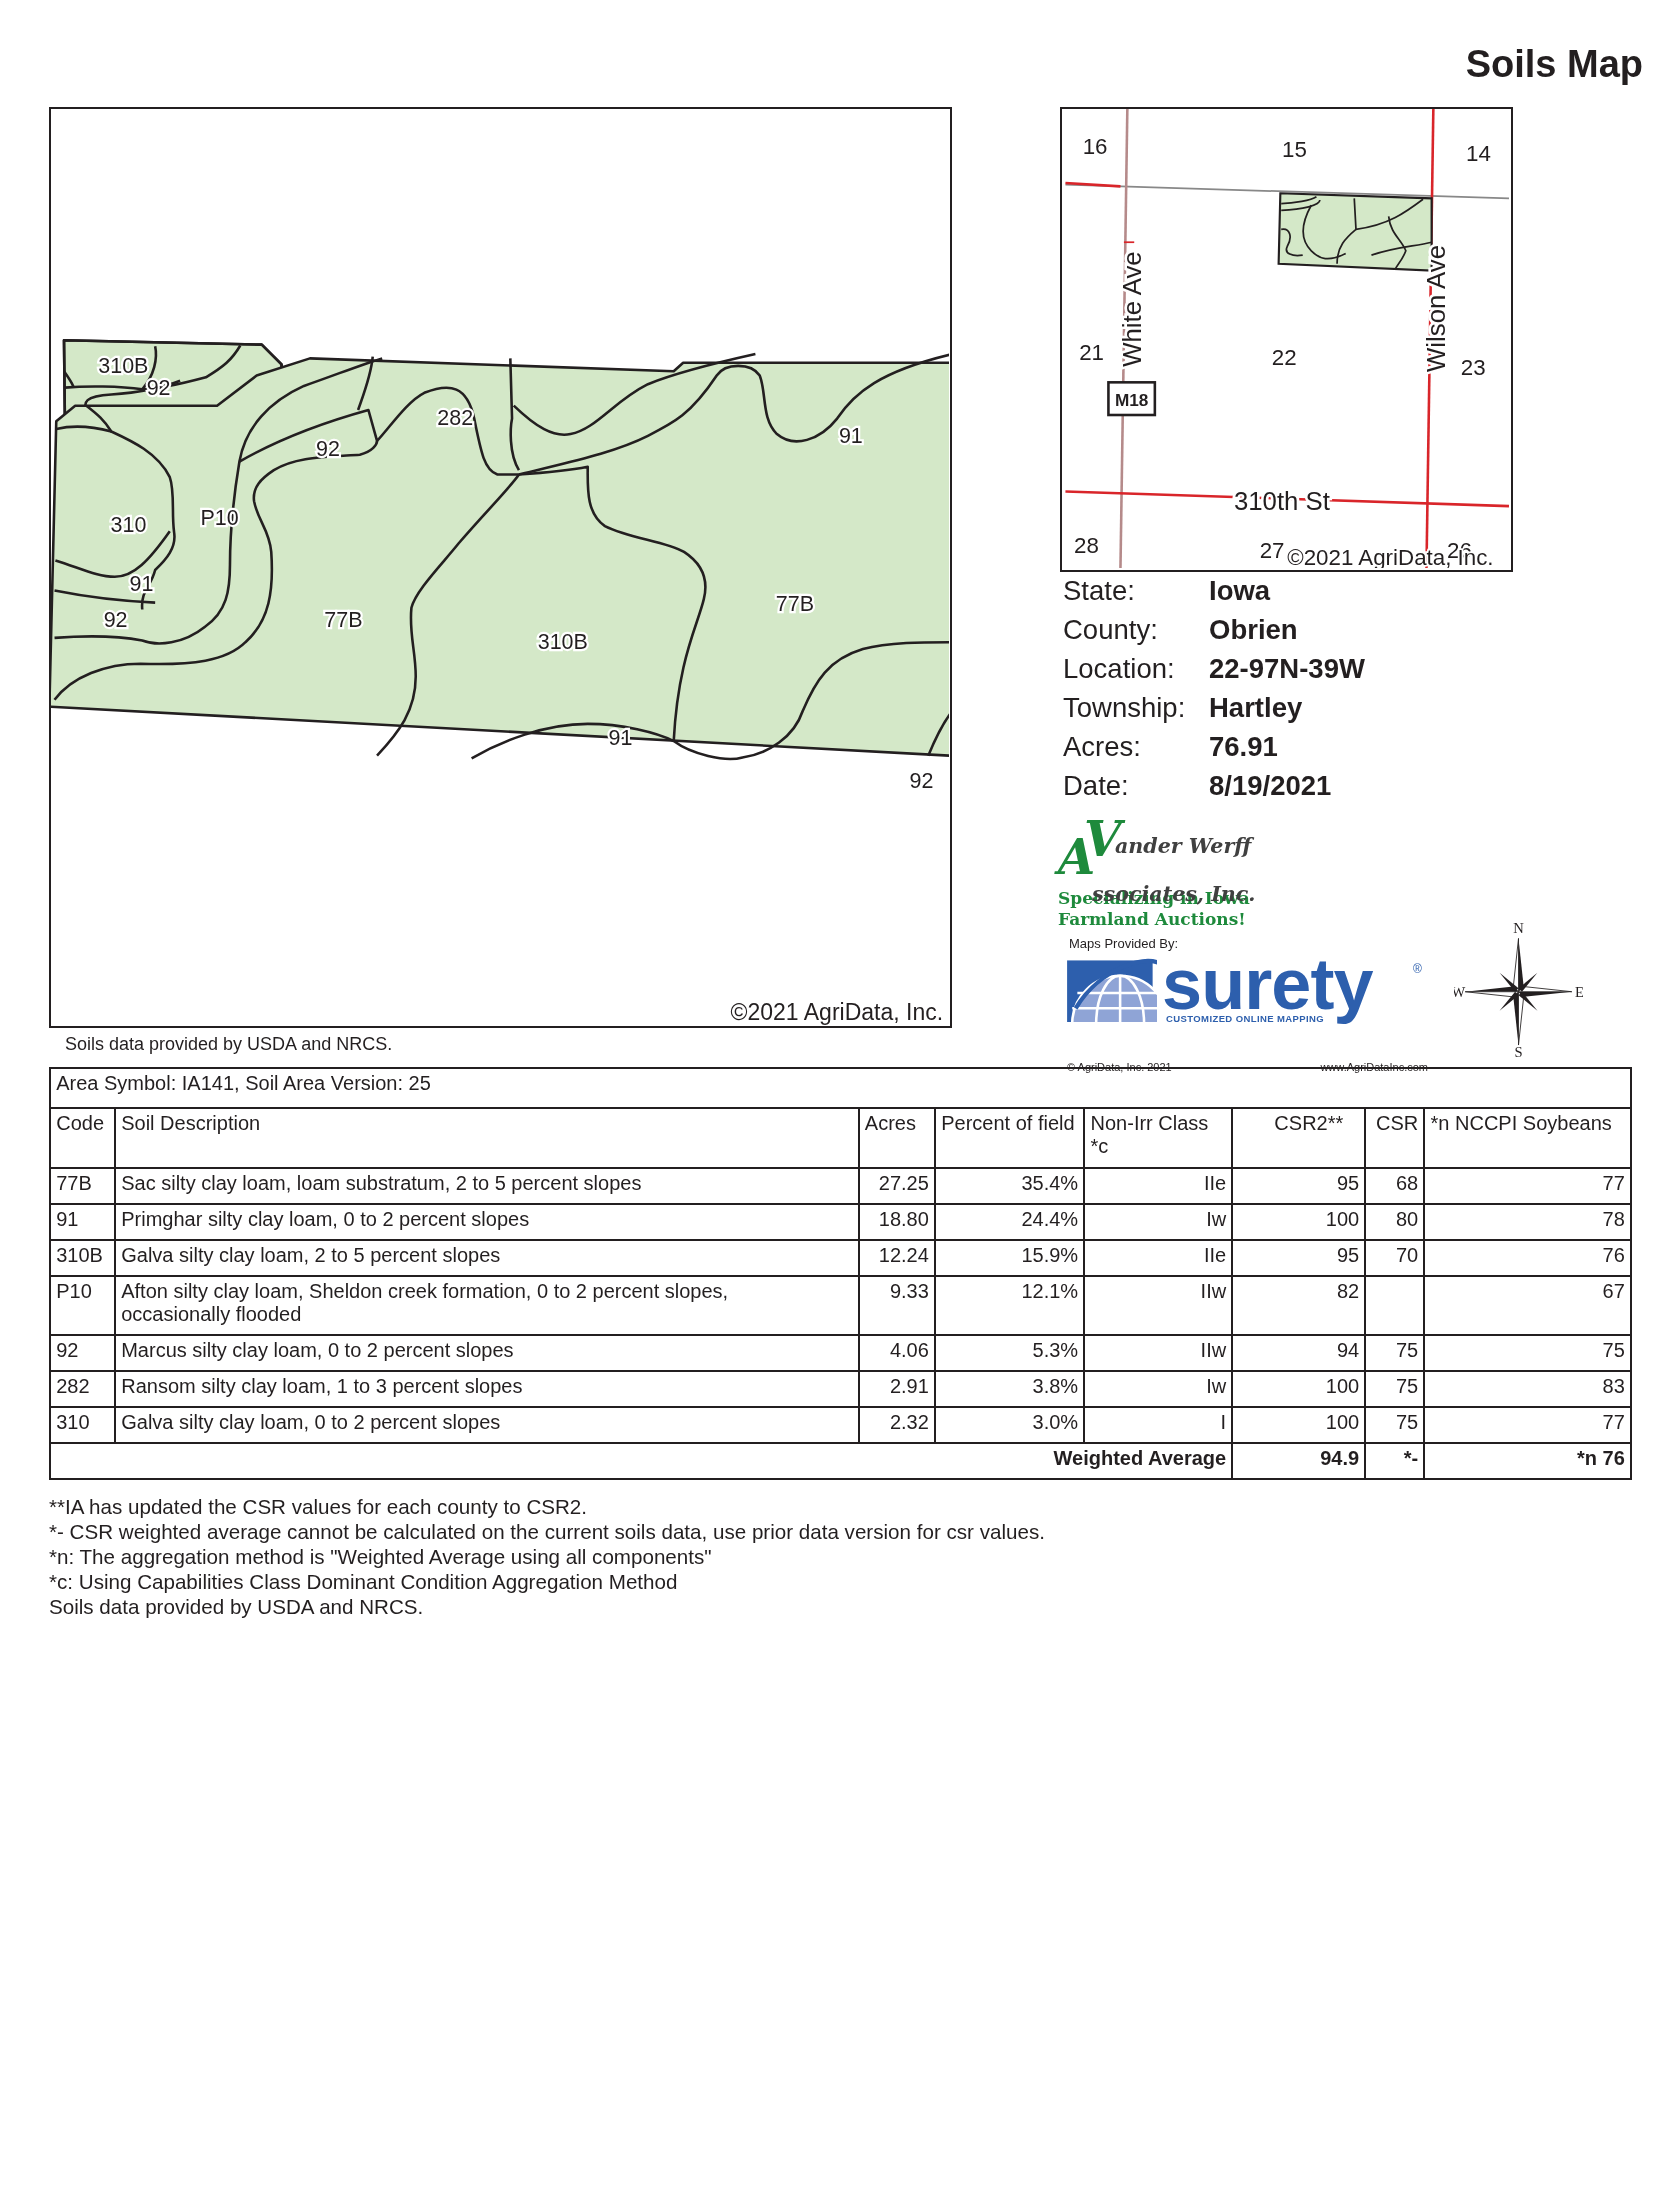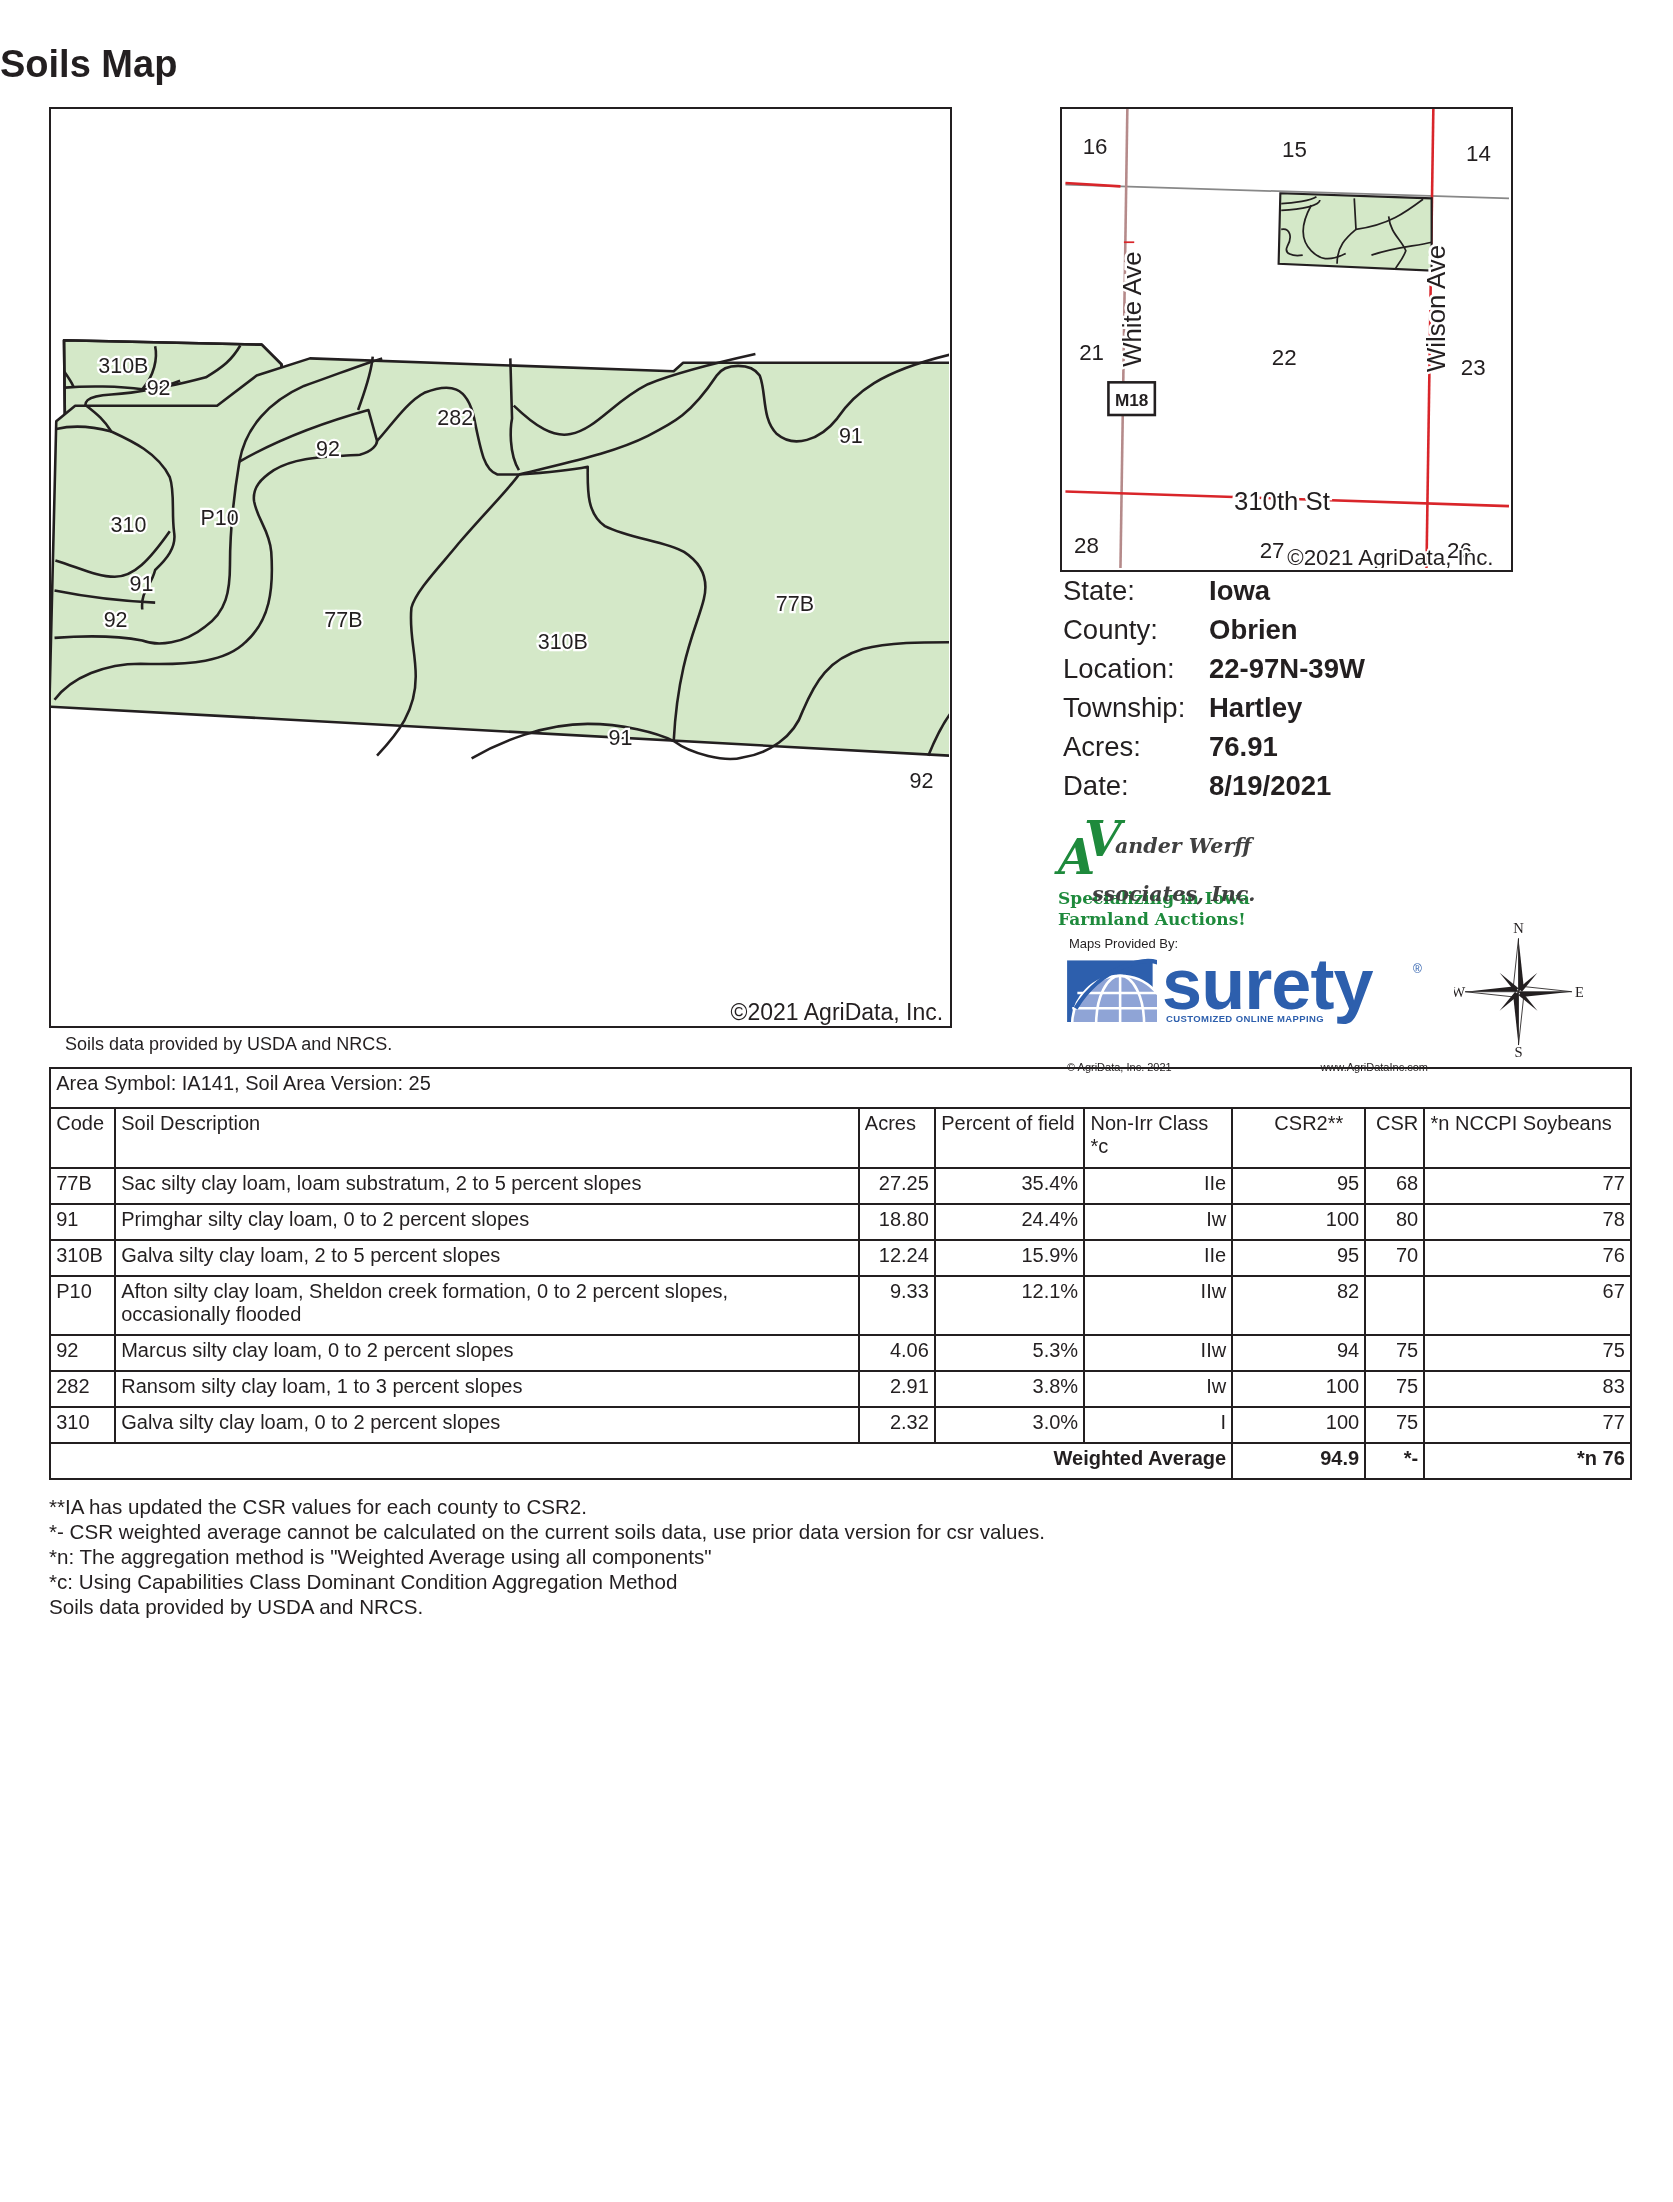--- a/index.html
+++ b/index.html
@@ -1,17 +1,17 @@
 <!DOCTYPE html>
 <html style="font-size:13.8px"><head>
 <meta charset="utf-8">
 <style>
   html, body { margin:0; padding:0; background:#fff; }
   body { width:1673px; height:2203px; position:relative; font-family:"Liberation Sans", sans-serif; color:#231f20; overflow:hidden; }
-  .title { position:absolute; left:0; width:1635px; top:43px; text-align:left; font-size:38px; font-weight:bold; }
+  .title { position:absolute; left:8px; width:1635px; top:43px; text-align:right; font-size:38px; font-weight:bold; }
   .mainmap { position:absolute; left:49px; top:107px; width:903px; height:921px; border:2.6px solid #231f20; box-sizing:border-box; }
   .mainmap svg { position:absolute; left:0; top:0; }
   .map-copy { position:absolute; right:6.9px; bottom:0; font-size:23px; color:#231f20; }
   .soil-lbl { font-family:"Liberation Sans", sans-serif; font-size:25px; fill:#231f20; stroke:#fff; stroke-width:5px; paint-order:stroke; text-anchor:middle; }
   .src-note { position:absolute; left:65px; top:1034px; font-size:18px; }
   .locmap { position:absolute; left:1060px; top:107px; width:453px; height:465px; border:2.6px solid #231f20; box-sizing:border-box; overflow:hidden; }
   .locmap svg { position:absolute; left:0; top:0; }
   .loc-lbl { font-family:"Liberation Sans", sans-serif; font-size:26px; fill:#231f20; }
   .road-lbl { font-family:"Liberation Sans", sans-serif; font-size:30px; fill:#231f20; stroke:#fff; stroke-width:6px; paint-order:stroke; }
   .info { position:absolute; left:1063px; top:571px; }

